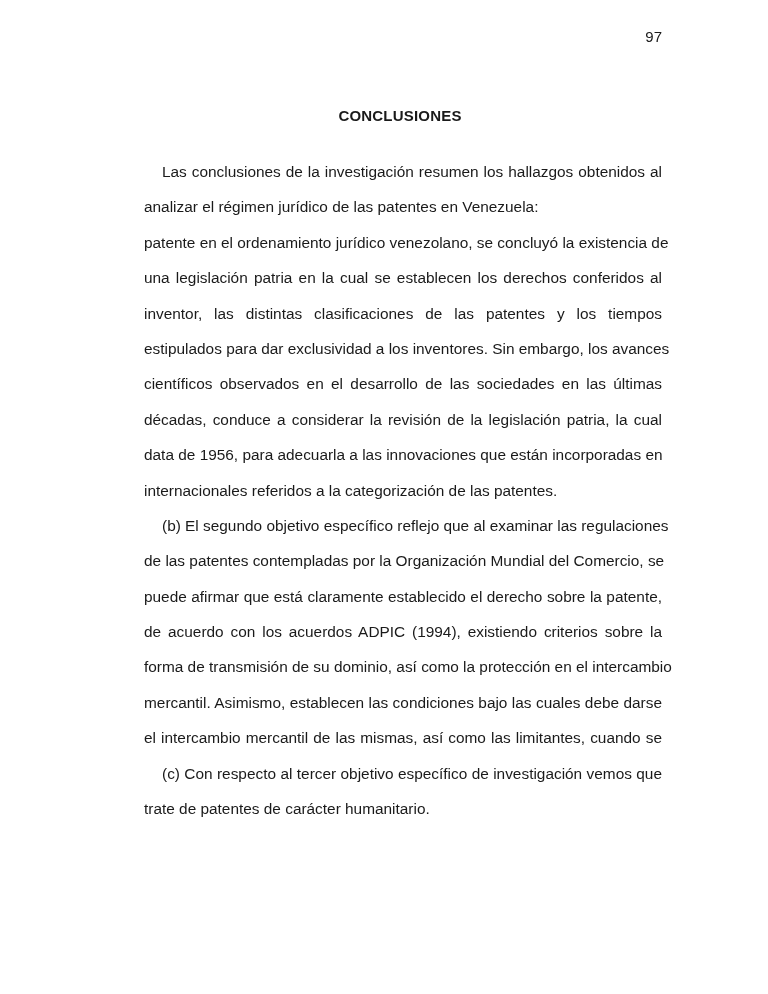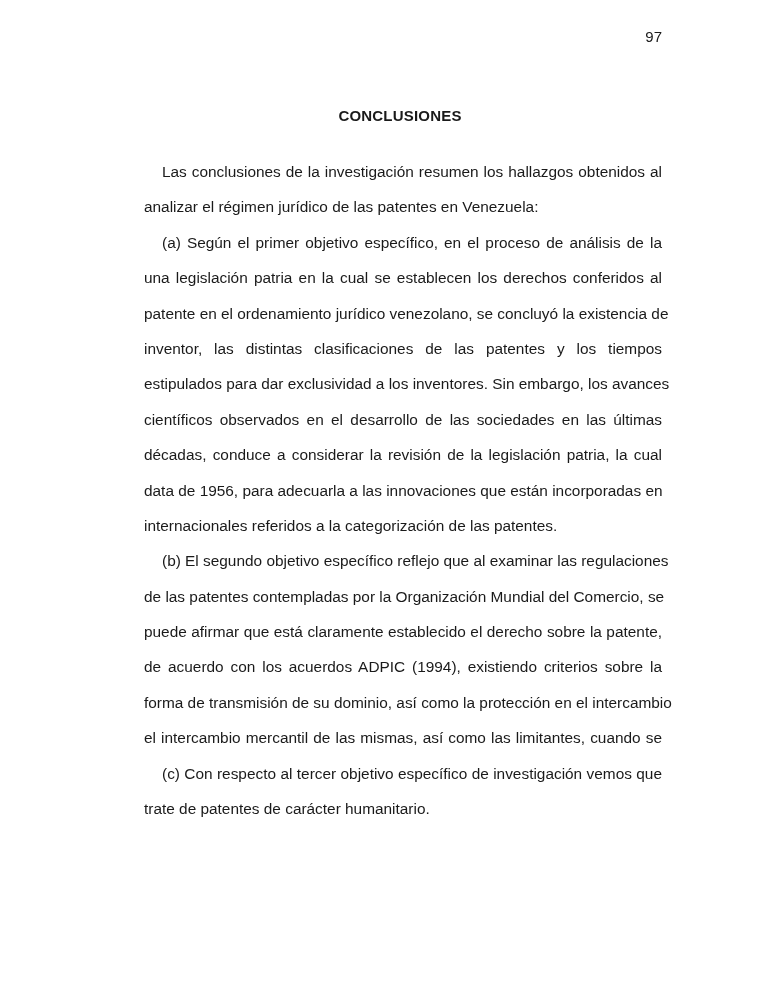--- a/index.html
+++ b/index.html
@@ -62,32 +62,32 @@
 
 <div class="page-number">97</div>
 
 <div class="heading">CONCLUSIONES</div>
 
 <div class="body">
 
   <div class="line indent"><span>Las conclusiones de la investigación resumen los hallazgos obtenidos  al</span></div>
   <div class="line last"><span>analizar el régimen jurídico de las patentes en Venezuela:</span></div>
 
-  <div class="line indent"><span>(a)  Según el primer objetivo específico, en el proceso de análisis de la</span></div>
+  <div class="line"><span>patente en el ordenamiento jurídico venezolano, se concluyó la existencia de</span></div>
   <div class="line"><span>una legislación patria en la cual se establecen los derechos conferidos al</span></div>
-  <div class="line"><span>patente en el ordenamiento jurídico venezolano, se concluyó la existencia de</span></div>
   <div class="line"><span>inventor, las distintas clasificaciones de las patentes y los tiempos</span></div>
   <div class="line"><span>estipulados para dar exclusividad a los inventores. Sin embargo, los avances</span></div>
   <div class="line"><span>científicos observados en el desarrollo de las sociedades en las últimas</span></div>
   <div class="line"><span>décadas, conduce a considerar la revisión de la legislación patria, la cual</span></div>
   <div class="line"><span>data de 1956, para adecuarla a las innovaciones que están incorporadas en</span></div>
   <div class="line last"><span>internacionales referidos a la categorización de las patentes.</span></div>
 
   <div class="line indent"><span>(b)  El segundo objetivo específico reflejo que al examinar las regulaciones</span></div>
   <div class="line"><span>de las patentes contempladas por la Organización Mundial del Comercio, se</span></div>
   <div class="line"><span>puede  afirmar que está claramente establecido el derecho sobre la patente,</span></div>
   <div class="line"><span>de acuerdo con los acuerdos ADPIC (1994),  existiendo  criterios sobre la</span></div>
   <div class="line"><span>forma de transmisión de su dominio, así como la protección en el intercambio</span></div>
+  <div class="line"><span>mercantil. Asimismo, establecen las condiciones bajo las cuales debe darse</span></div>
   <div class="line"><span>el intercambio mercantil de las mismas, así como las limitantes, cuando se</span></div>
   <div class="line indent"><span>(c)  Con respecto al tercer objetivo específico de investigación vemos que</span></div>
 
   <div class="line last"><span>trate de patentes de carácter humanitario.</span></div>
 </div>
 
 </body></html>

